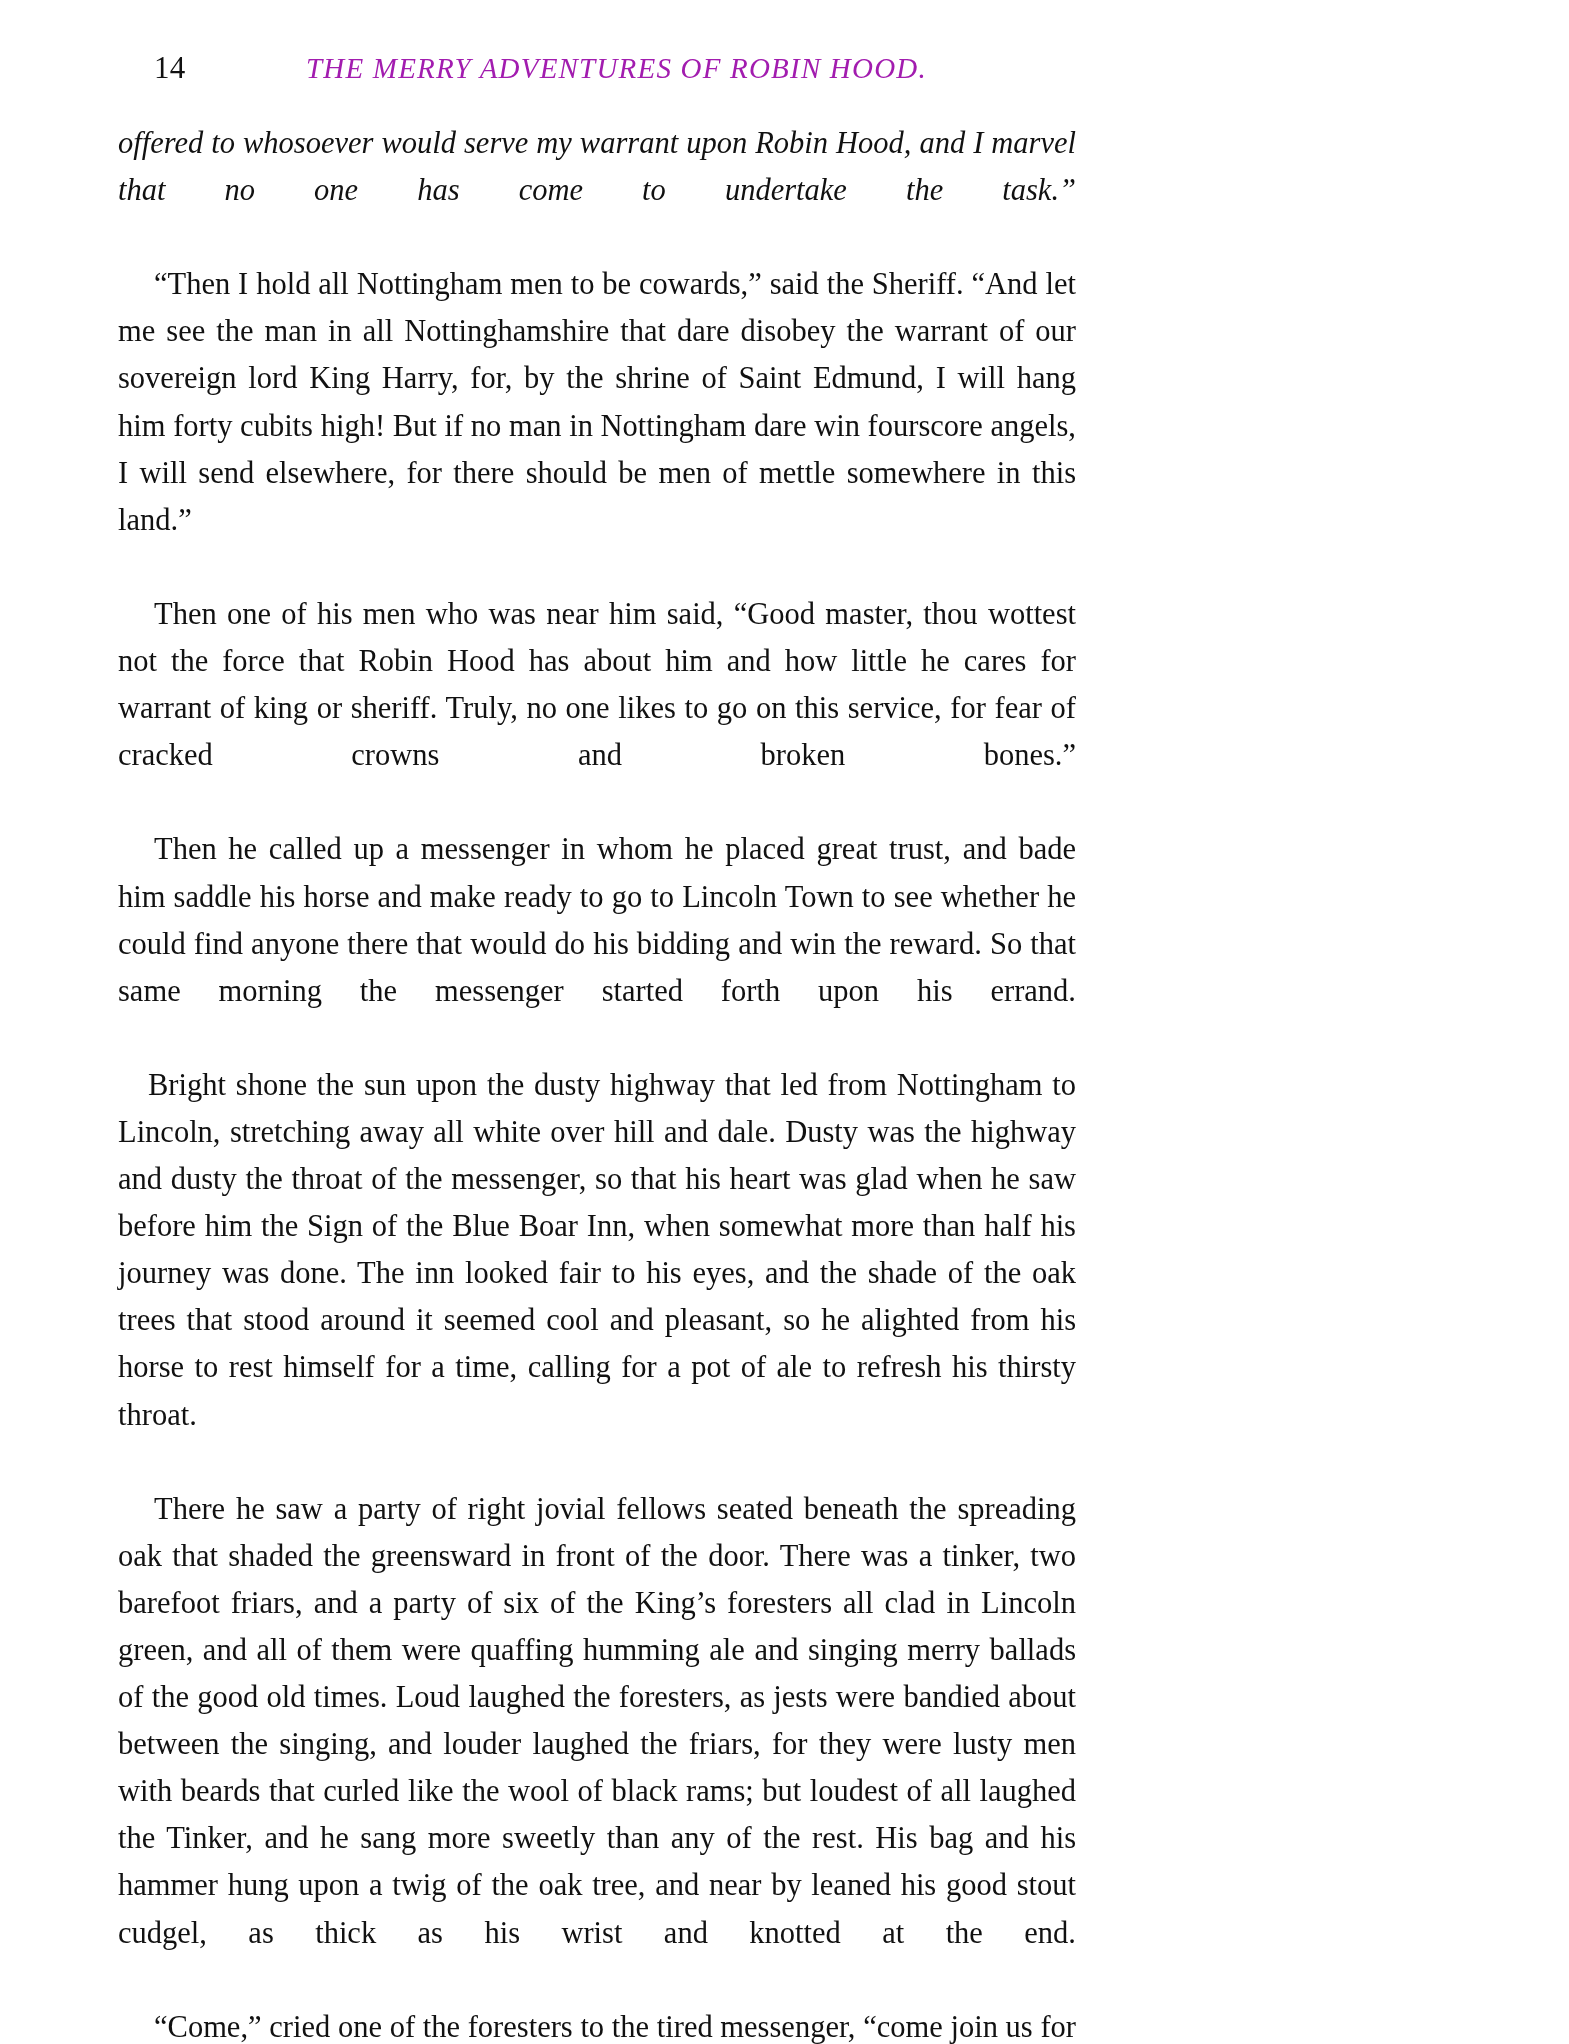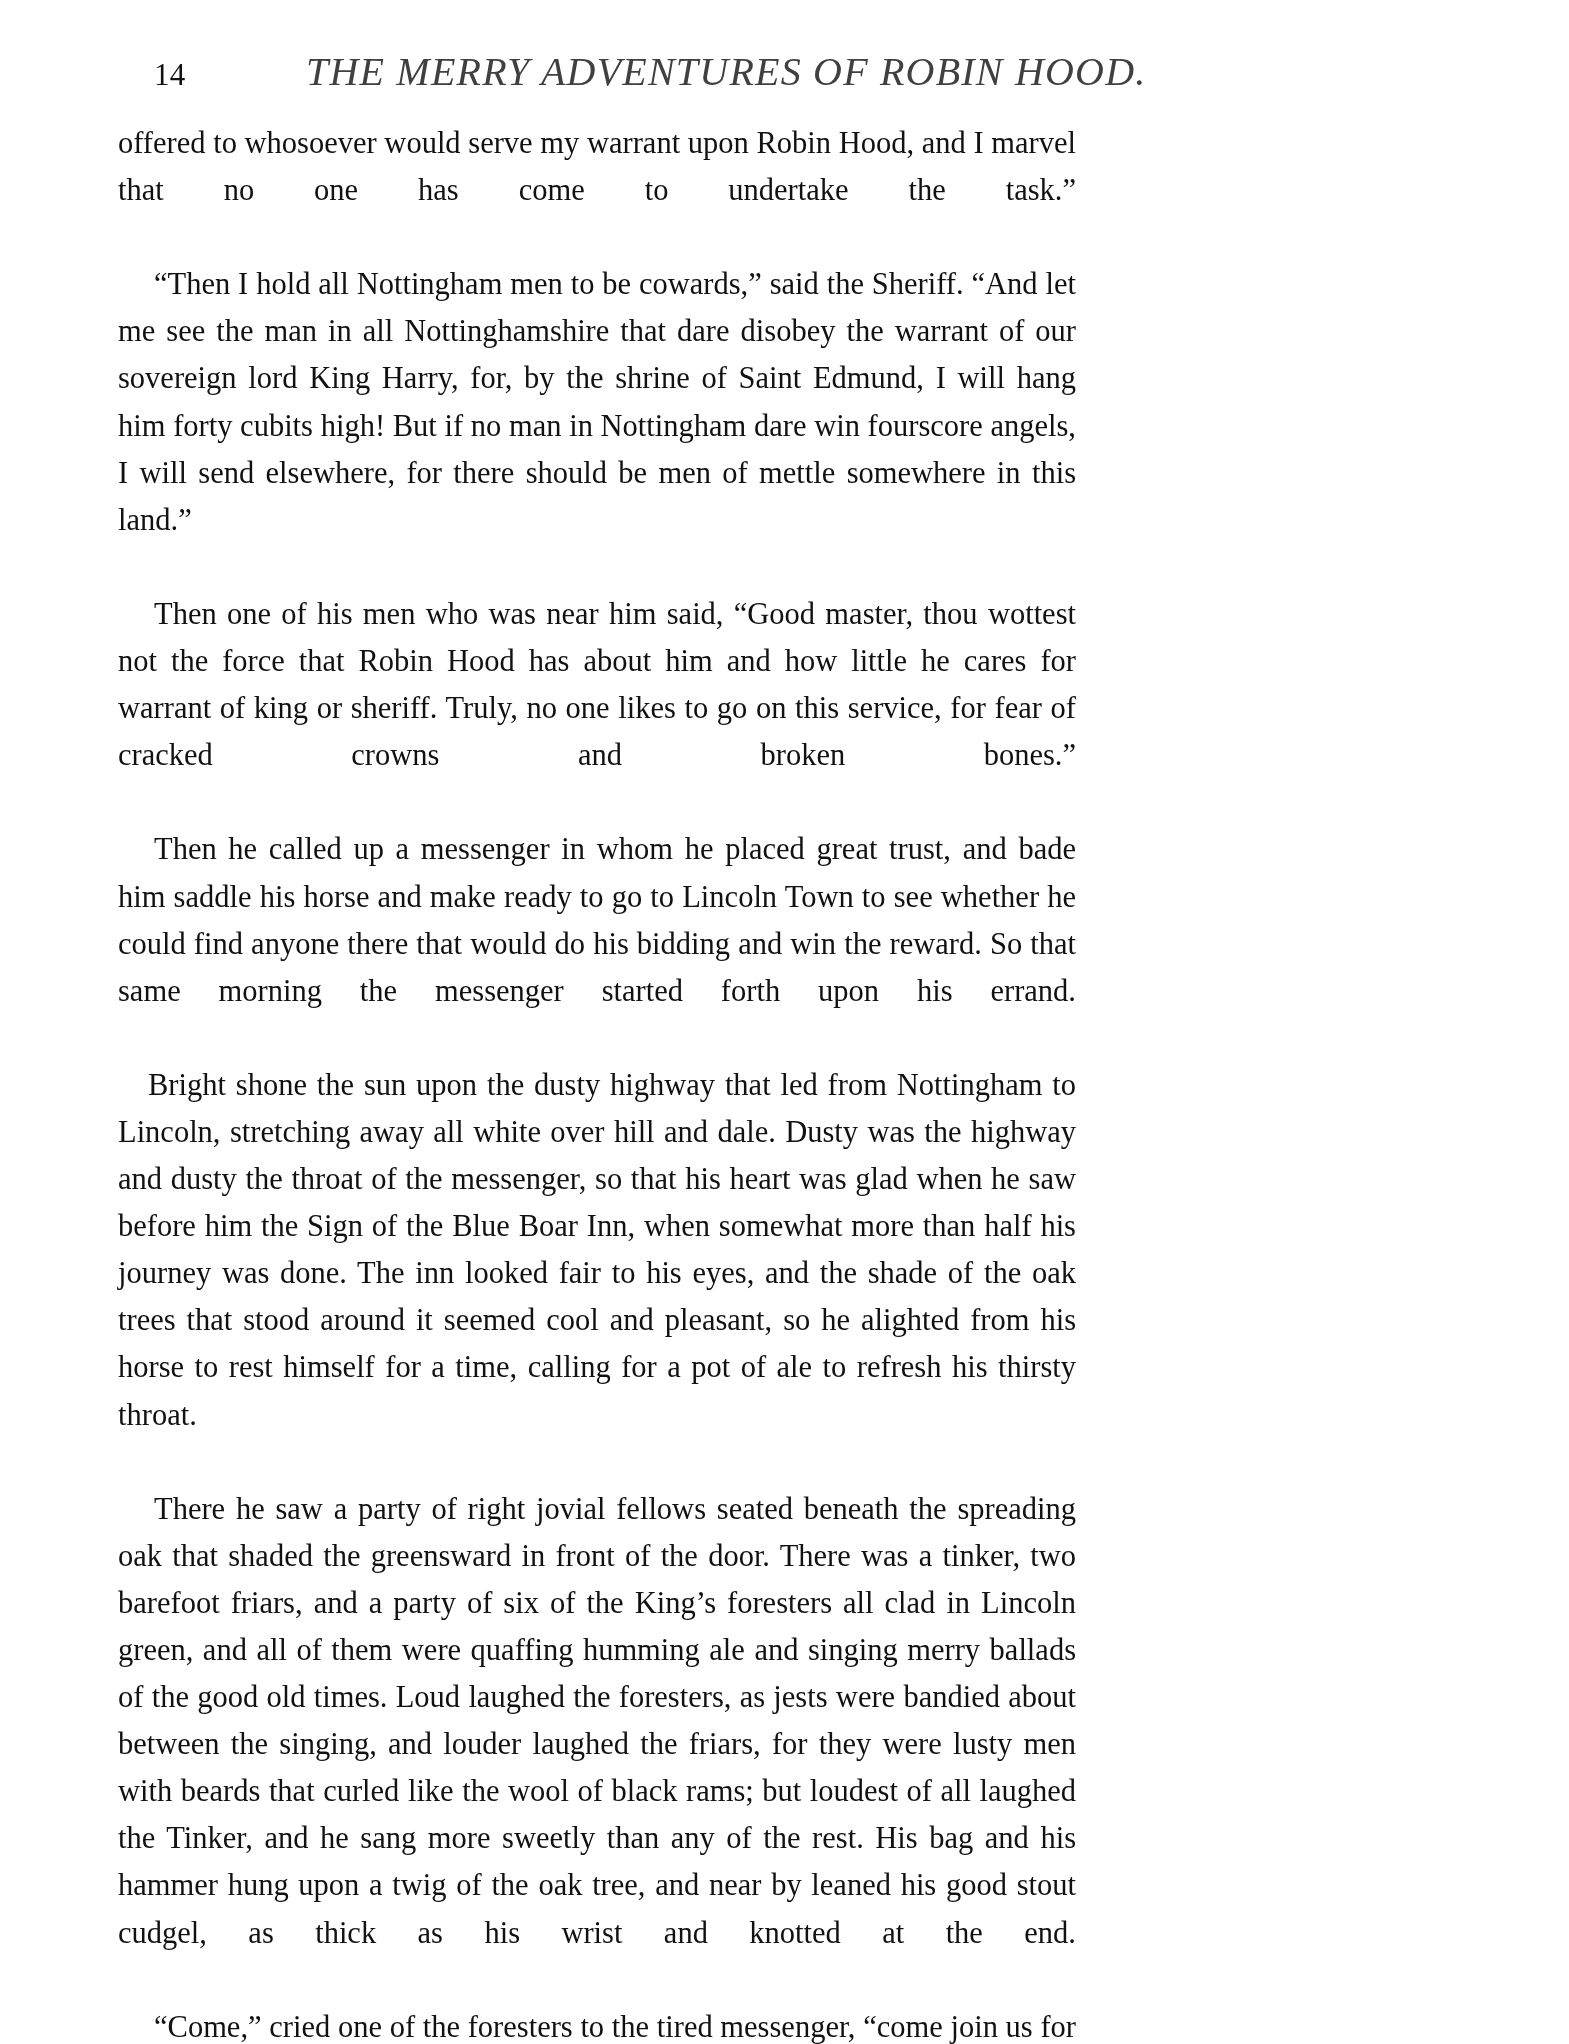--- a/index.html
+++ b/index.html
@@ -36,43 +36,44 @@
   .folio {
     font-size: 31px;
     line-height: 1;
     letter-spacing: 0.2px;
     color: #111111;
     width: 152px;
     flex: 0 0 152px;
   }
   .head-title {
     font-style: italic;
-    font-size: 40px;
+    font-size: 29px;
     line-height: 1;
     letter-spacing: 1.2px;
     white-space: nowrap;
-    color: #404040;
+    color: #a21caf;
   }
   
   .body-copy {
     font-size: 30.5px;
     line-height: 47.1px;
     text-align: justify;
     text-justify: inter-word;
     -webkit-hyphens: none;
     hyphens: none;
     color: #111111;
   }
   .body-copy p {
     margin: 0;
     text-indent: 36px;
     text-align: justify;
   }
   .body-copy p.no-indent {
     text-indent: 0;
+    font-style: italic;
   }
   .body-copy p.short-indent {
     text-indent: 30px;
     font-family: Liberation Serif, serif;
   }
   
   .body-copy p:after {
     content: "";
     display: inline-block;
     width: 100%;

